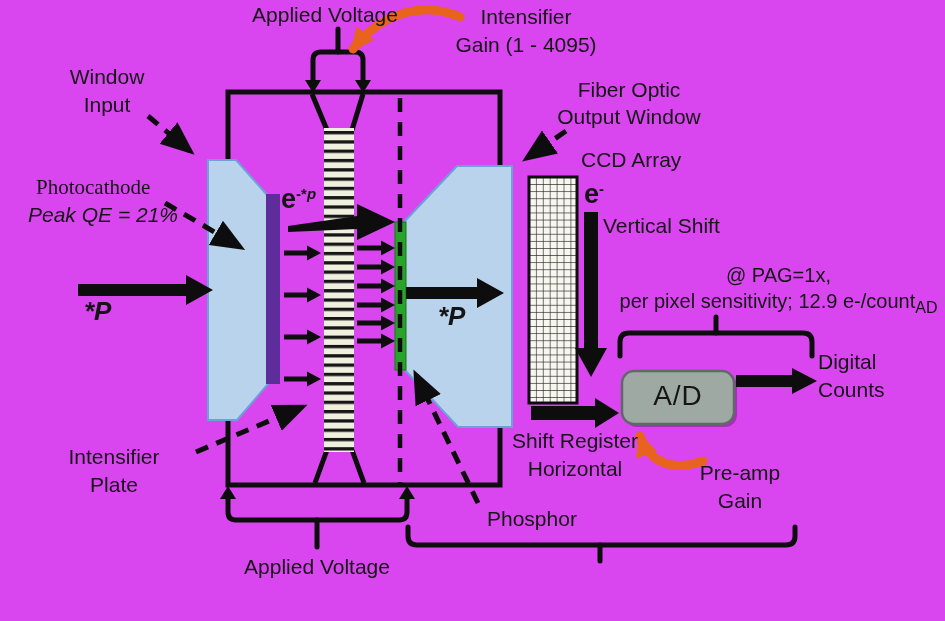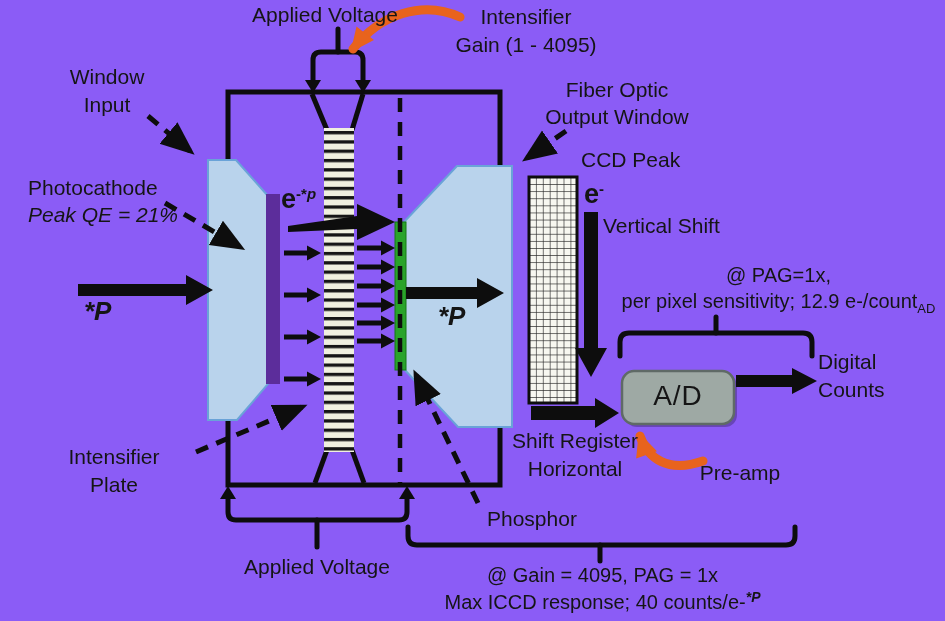--- a/index.html
+++ b/index.html
@@ -1,29 +1,29 @@
 <!DOCTYPE html>
 <html><head>
 <meta charset="utf-8">
 <style>
   html,body{margin:0;padding:0;background:#fff;}
   #stage{
-    position:relative;width:945px;height:621px;background:#8b5cf6;
+    position:relative;width:945px;height:621px;background:#d946ef;
     font-family:"Liberation Sans",sans-serif;color:#111;overflow:hidden;
   }
   #diagram-svg{position:absolute;left:0;top:0;}
   .lbl{position:absolute;font-size:21px;line-height:27px;color:#151515;white-space:nowrap;}
   .ctr{text-align:center;}
   .ital{font-style:italic;margin-left:24px;}
   .big-sym{font-size:26px;font-weight:bold;font-style:italic;}
   .e-base{font-size:27px;font-weight:bold;font-style:normal;}
   .sup{font-size:15px;font-weight:bold;position:relative;top:-9px;}
   .sup .p-it{font-style:italic;}
   .sup-sm{font-size:14px;position:relative;top:-7px;font-style:italic;font-weight:bold;}
-  .sub-sm{font-size:13px;position:relative;top:5px;}
+  .sub-sm{font-size:16px;position:relative;top:5px;}
   .note{font-size:20px;line-height:26px;}
   .ad-text{font-size:28px;letter-spacing:1px;}
 </style>
 </head>
 <body>
 
 <div id="stage">
 
   <svg id="diagram-svg" width="945" height="621" viewBox="0 0 945 621">
     <defs>
@@ -133,42 +133,42 @@
   <div class="lbl ctr" style="left:440px;top:3px;width:172px;line-height:28px;">
     <div>Intensifier</div>
     <div>Gain (1 - 4095)</div>
   </div>
 
   <div class="lbl ctr" style="left:32px;top:63px;width:150px;line-height:28px;">
     <div>Window</div>
     <div>Input</div>
   </div>
 
-  <div class="lbl" style="left:28px;top:174px;">Photocathode</div>
+  <div class="lbl" style="left:36px;top:174px;font-family:Liberation Serif, serif;">Photocathode</div>
   <div class="lbl ital" style="left:4px;top:201px;">Peak QE = 21%</div>
 
   <div class="lbl big-sym" style="left:84px;top:298px;">*P</div>
 
   <div class="lbl" style="left:281px;top:186px;">
     <span class="e-base">e</span><span class="sup"><span>-*</span><span class="p-it">p</span></span>
   </div>
 
   <div class="lbl big-sym" style="left:438px;top:303px;">*P</div>
 
   <div class="lbl ctr" style="left:39px;top:443px;width:150px;line-height:28px;">
     <div>Intensifier</div>
     <div>Plate</div>
   </div>
 
-  <div class="lbl ctr" style="left:532px;top:76px;width:170px;">
+  <div class="lbl ctr" style="left:544px;top:76px;width:170px;">
     <div>Fiber Optic</div>
     <div>Output Window</div>
   </div>
 
-  <div class="lbl" style="left:581px;top:146px;">CCD Peak</div>
+  <div class="lbl" style="left:581px;top:146px;">CCD Array</div>
 
   <div class="lbl" style="left:584px;top:181px;">
     <span class="e-base">e</span><span class="sup">-</span>
   </div>
 
   <div class="lbl" style="left:603px;top:212px;">Vertical Shift</div>
 
   <div class="lbl ctr note" style="left:612px;top:262px;width:333px;">
     <div>@ PAG=1x,</div>
     <div><span>per pixel sensitivity; 12.9 e-/count</span><span class="sub-sm">AD</span></div>
@@ -176,29 +176,26 @@
 
   <div class="lbl ctr ad-text" style="left:622px;top:382px;width:112px;">A/D</div>
 
   <div class="lbl" style="left:818px;top:348px;line-height:28px;">
     <div>Digital</div>
     <div>Counts</div>
   </div>
 
   <div class="lbl ctr" style="left:665px;top:427px;width:150px;line-height:28px;margin-top:32px;">
     <div>Pre-amp</div>
+    <div>Gain</div>
   </div>
 
   <div class="lbl ctr" style="left:495px;top:427px;width:160px;line-height:28px;">
     <div>Shift Register</div>
     <div>Horizontal</div>
   </div>
 
   <div class="lbl" style="left:487px;top:505px;">Phosphor</div>
 
   <div class="lbl ctr" style="left:232px;top:553px;width:170px;">Applied Voltage</div>
 
-  <div class="lbl ctr note" style="left:430px;top:562px;width:345px;line-height:27px;">
-    <div>@ Gain = 4095, PAG = 1x</div>
-    <div><span>Max ICCD response; 40 counts/e-</span><span class="sup-sm">*P</span></div>
-  </div>
 
 </div>
 
 </body></html>

